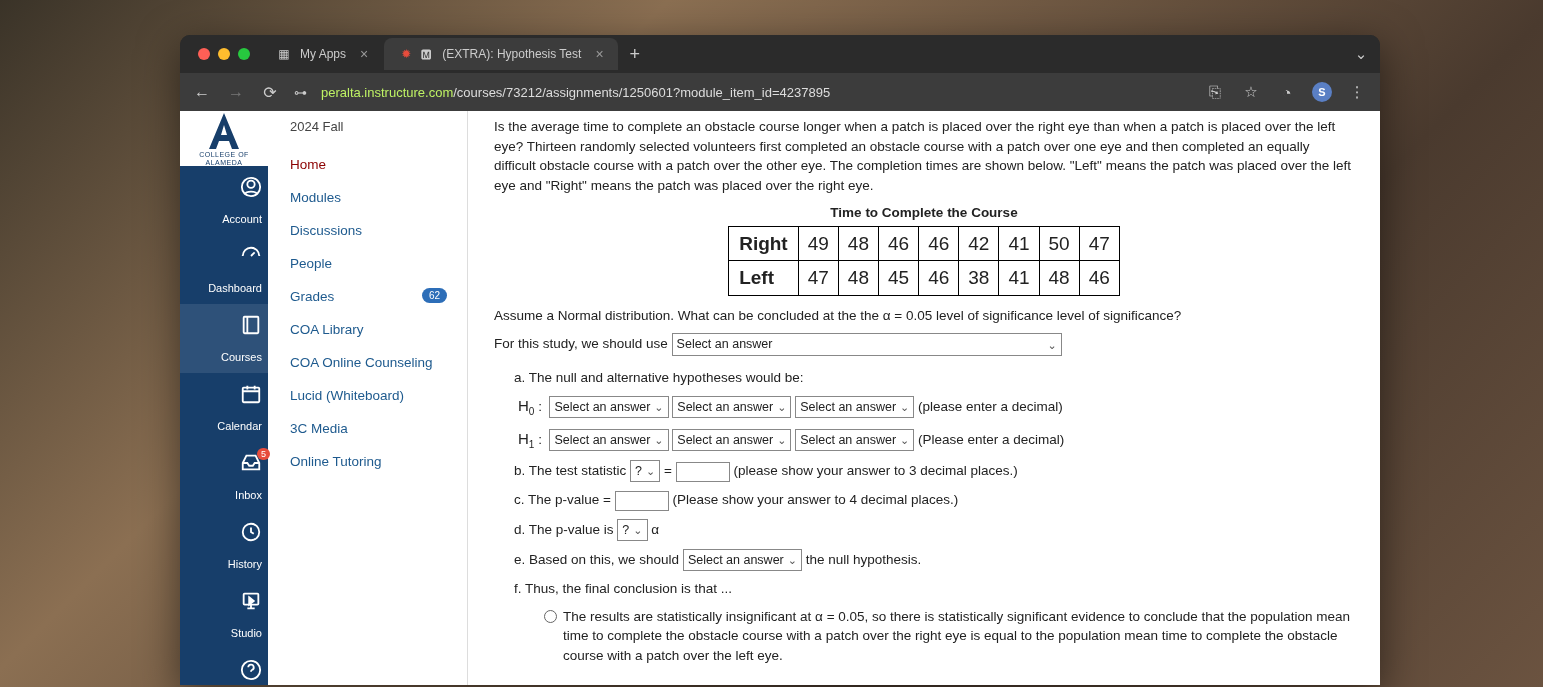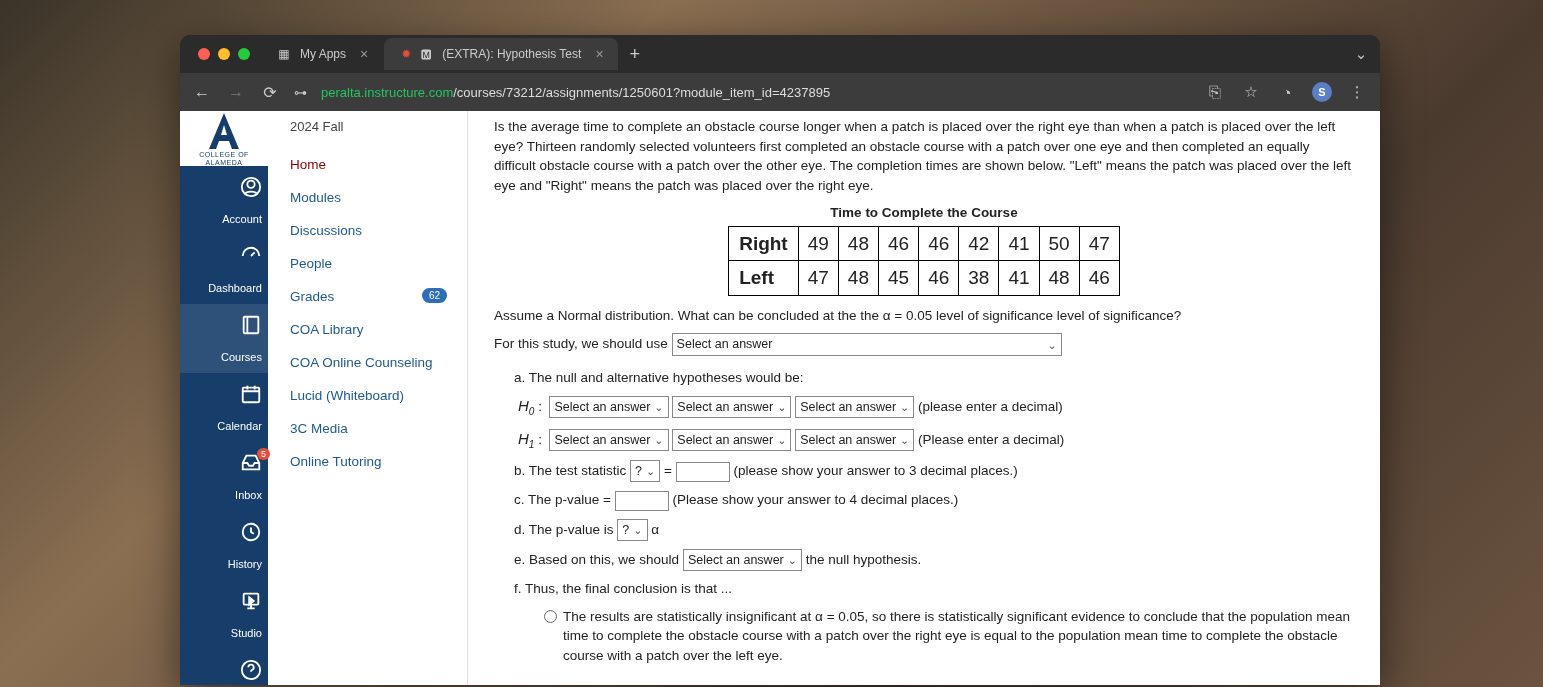--- a/index.html
+++ b/index.html
@@ -12,21 +12,21 @@
 .wc-r{background:#ff5f56}.wc-y{background:#ffbd2e}.wc-g{background:#27c93f}
 .tab{display:flex;align-items:center;gap:8px;padding:0 14px;height:32px;color:#ccc;font-size:12px;border-radius:8px 8px 0 0;cursor:pointer}
 .tab.active{background:#3c3c3c}
 .tab-fav{width:16px;height:16px;display:flex;align-items:center;justify-content:center;font-size:12px}
 .tab-close{color:#999;font-size:14px;margin-left:6px}
 .new-tab{color:#ccc;font-size:18px;padding:0 10px;cursor:pointer}
 .addr-bar{height:38px;background:#3c3c3c;display:flex;align-items:center;padding:0 12px;gap:14px}
 .nav-btn{color:#ccc;font-size:16px;cursor:pointer;width:20px;text-align:center}
 .site-icon{color:#ccc;font-size:13px}
 .url{color:#ddd;font-size:13px;flex:1}
-.url .host{color:#22c55e}
+.url .host{color:#bef264}
 .addr-icon{color:#ccc;font-size:15px;cursor:pointer;width:22px;text-align:center}
 .prof-badge{width:20px;height:20px;border-radius:50%;background:#5a7fc4;color:#fff;font-size:11px;display:flex;align-items:center;justify-content:center;font-weight:600}
 .content{display:flex;height:calc(100% - 76px);background:#fff}
 .nav-rail{width:88px;background:#173e6a;display:flex;flex-direction:column;align-items:center;padding-top:0;color:#fff}
 .logo{width:88px;height:72px;background:#fff;display:flex;flex-direction:column;align-items:center;justify-content:center;color:#173e6a}
 .logo-text{font-size:7px;text-align:center;line-height:1.1;letter-spacing:0.5px}
 .rail-item{display:flex;flex-direction:column;align-items:flex-end;gap:15px;padding:10px 6px;width:100%;cursor:pointer;font-size:11px}
 .rail-item.active{background:rgba(255,255,255,0.1)}
 .rail-icon{font-size:20px;height:22px;display:flex;align-items:center;position:relative}
 .badge{position:absolute;top:-4px;right:-8px;background:#e74c3c;color:#fff;font-size:9px;border-radius:8px;padding:1px 4px;min-width:12px;text-align:center}
@@ -43,21 +43,21 @@
 table.data td{border:1px solid #000;padding:3px 9px;font-size:19px;text-align:center}
 table.data td.lab{font-weight:bold;text-align:left;padding:3px 10px}
 .prompt{margin:8px 0}
 .study-line{margin:4px 0 12px}
 .sel{border:1px solid #888;background:#fff;padding:1px 4px;font-size:12.5px;display:inline-flex;align-items:flex-end;gap:4px;cursor:pointer}
 .sel.wide{width:390px;justify-content:space-between}
 .sel::after{content:"⌄";font-size:11px;color:#555}
 .qlist{margin-left:20px}
 .qitem{margin:8px 0}
 .hyp-line{margin:8px 0;margin-left:24px}
-.hyp-lbl{font-style:italic;font-family:"Times New Roman",serif;font-size:15px}
+.hyp-lbl{font-family:"Times New Roman",serif;font-size:15px}
 .sub0{font-size:10px;vertical-align:sub}
 .input-box{border:1px solid #888;background:#fff;width:54px;height:20px;display:inline-block;vertical-align:middle}
 .radio-opt{display:flex;gap:6px;margin:6px 0 0 50px;font-size:13.5px;align-items:flex-start}
 .radio-circle{width:13px;height:13px;border:1px solid #666;border-radius:50%;margin-top:3px;flex-shrink:0}
 </style>
 </head>
 <body>
 
 <div class="photo-bg"></div>
 <div class="browser">

